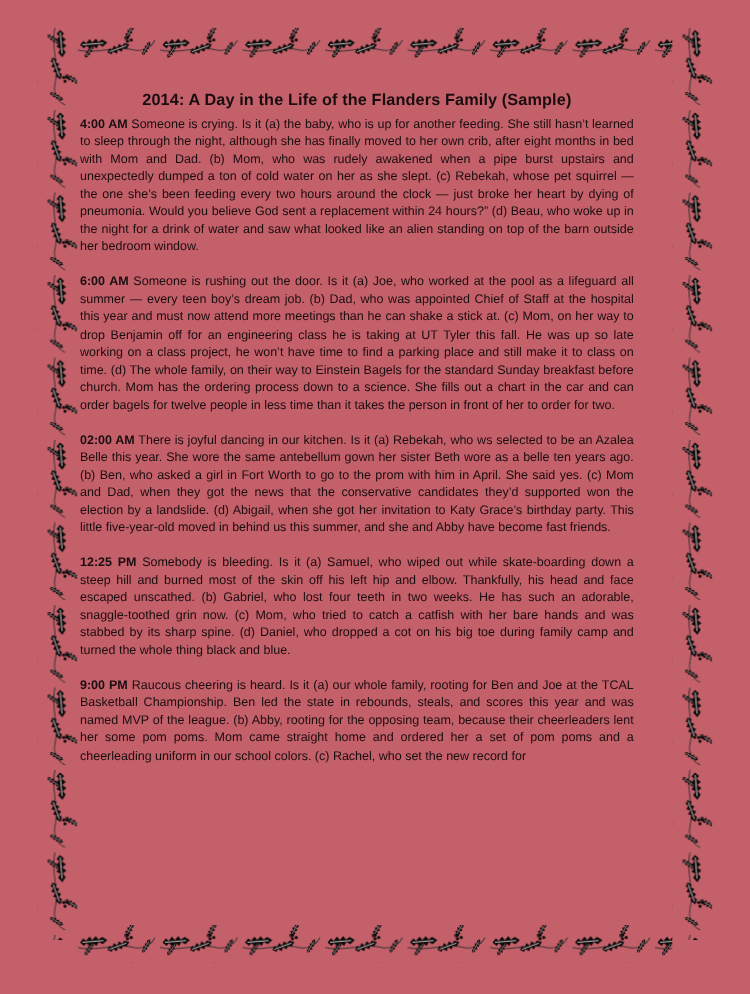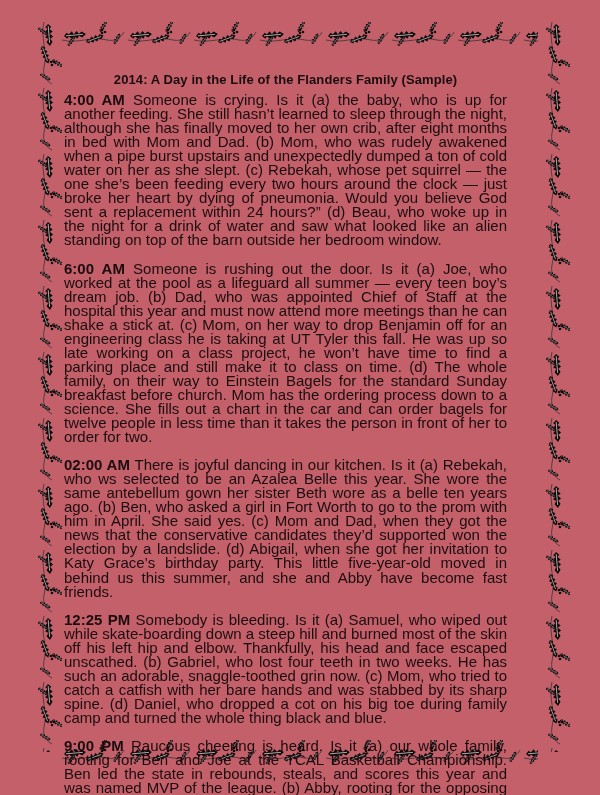--- a/index.html
+++ b/index.html
@@ -25,21 +25,21 @@
     width: 443px;
   }
   .doc-title {
     font-weight: bold;
     font-size: 13px;
     text-align: center;
     margin: 0 0 6px 0;
     letter-spacing: 0.1px;
   }
   .entry {
-    font-size: 15px;
+    font-size: 10px;
     line-height: 14.05px;
     text-align: justify;
     margin: 0 0 14px 0;
   }
   .entry .time { font-weight: bold; }
 </style>
 </head>
 <body>
 
 <div class="border border-top">

